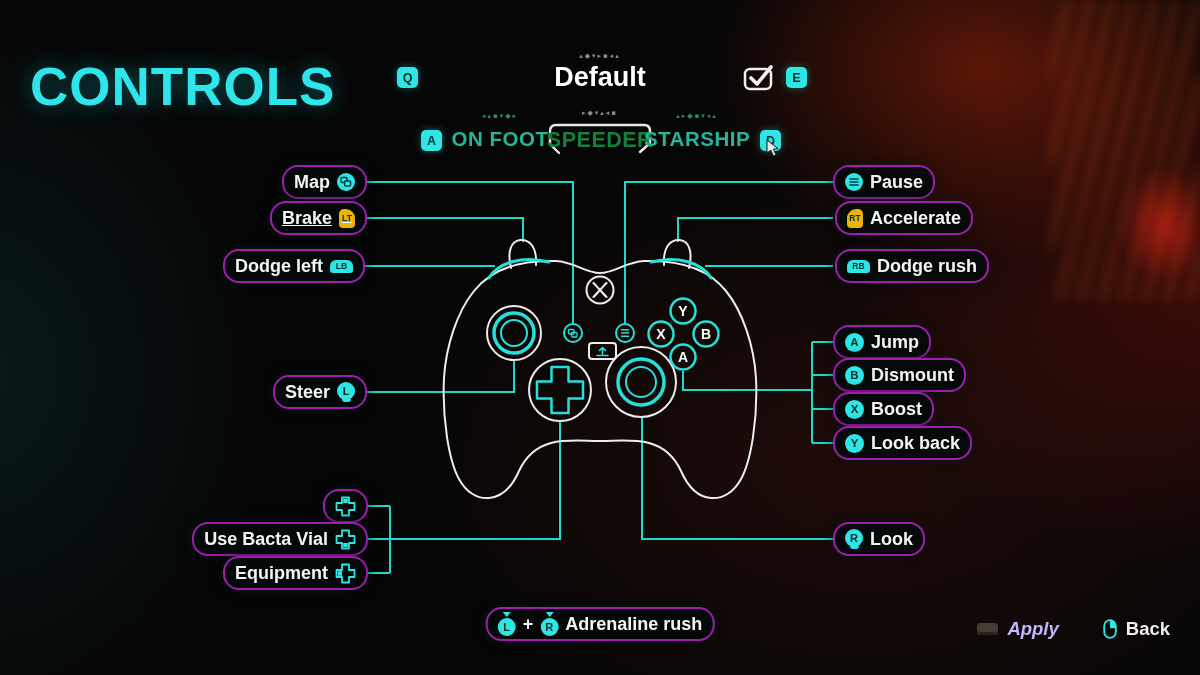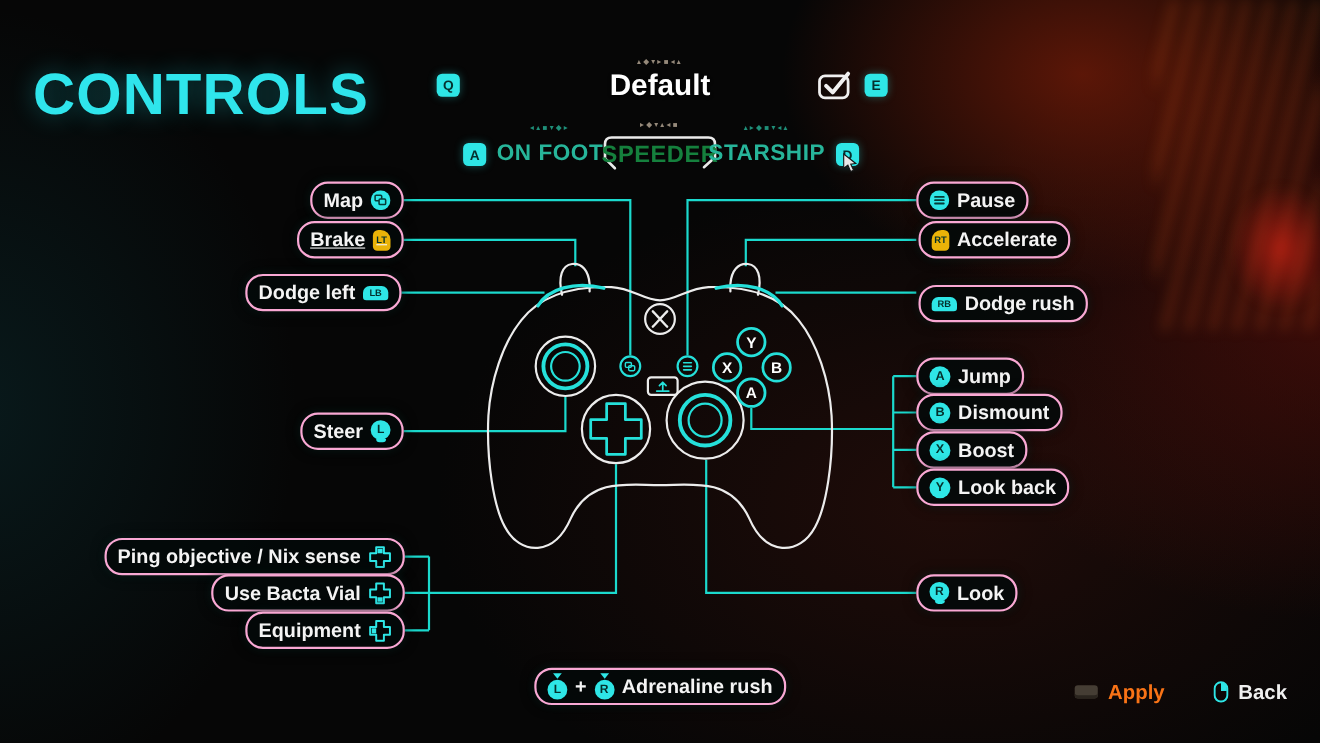--- a/index.html
+++ b/index.html
@@ -59,21 +59,21 @@
     font-size:20.5px;font-weight:800;letter-spacing:0.5px;white-space:nowrap;
     color:#27b59a;cursor:pointer;
   }
   .tab.active{color:#15803d;font-size:21.5px;}
   
   .lbl{
     position:absolute;transform:translateY(-50%);
     height:30px;display:flex;align-items:center;gap:7px;
     padding:0 10px;white-space:nowrap;
     background:rgba(3,9,9,0.88);
-    border:2px solid #f9a8d4;border-radius:16px;
+    border:2px solid #a21caf;border-radius:16px;
     box-shadow:0 0 12px rgba(0,0,0,0.65), 0 0 9px rgba(40,200,180,0.14);
     font-size:18px;font-weight:600;color:#f4f4f4;
   }
   .face-ic{
     width:19px;height:19px;border-radius:50%;background:#2ee6e6;
     color:#04302c;font-weight:800;font-size:11.5px;
     display:flex;align-items:center;justify-content:center;flex:none;
   }
   .trig-ic{
     width:16px;height:19px;border-radius:5px 9px 4px 4px;background:#eab308;
@@ -95,21 +95,21 @@
   .press-tri{
     width:0;height:0;border-left:4.5px solid transparent;border-right:4.5px solid transparent;
     border-top:5px solid #2ee6e6;margin-bottom:1.5px;
   }
   
   .footer{
     right:30px;top:618px;display:flex;align-items:center;gap:44px;
     font-size:18.5px;font-weight:600;
   }
   .footer .hint{display:flex;align-items:center;gap:9px;}
-  .apply-label{color:#f97316;}
+  .apply-label{color:#c4b5fd;font-style:italic;}
   .back-label{color:#f0f0f0;}
   .applykey{
     width:21px;height:12px;border-radius:3px;background:#453d34;
     box-shadow:inset 0 -3px 0 #2a241e;flex:none;
   }
   svg{display:block;}
 </style>
 </head>
 <body>
 
@@ -235,21 +235,20 @@
 
 <div class="lbl" style="top:392px;right:833px;">
   <span>Steer</span>
   <span class="stick-ic">
     <span class="stick-circ">L</span>
     <span class="stick-stem"></span>
   </span>
 </div>
 
 <div class="lbl" style="top:506px;right:832px;">
-  <span>Ping objective / Nix sense</span>
   <svg width="21" height="21" viewBox="0 0 21 21">
     <path d="M 7 1.5 H 14 V 7 H 19.5 V 14 H 14 V 19.5 H 7 V 14 H 1.5 V 7 H 7 Z" fill="none" stroke="#2ee6e6" stroke-width="1.8" stroke-linejoin="round"></path>
     <rect x="8.2" y="3" width="4.6" height="4" fill="#2ee6e6"></rect>
   </svg>
 </div>
 
 <div class="lbl" style="top:539px;right:832px;">
   <span>Use Bacta Vial</span>
   <svg width="21" height="21" viewBox="0 0 21 21">
     <path d="M 7 1.5 H 14 V 7 H 19.5 V 14 H 14 V 19.5 H 7 V 14 H 1.5 V 7 H 7 Z" fill="none" stroke="#2ee6e6" stroke-width="1.8" stroke-linejoin="round"></path>
@@ -273,21 +272,21 @@
   <span>Pause</span>
 </div>
 
 <div class="lbl" style="top:218px;left:835px;">
   <span class="trig-ic" style="border-radius:9px 5px 4px 4px;">
       <span>RT</span>
     </span>
   <span>Accelerate</span>
 </div>
 
-<div class="lbl" style="top:276px;left:835px;">
+<div class="lbl" style="top:266px;left:835px;">
   <span class="bump-ic">
       <span>RB</span>
     </span>
   <span>Dodge rush</span>
 </div>
 
 <div class="lbl" style="top:342px;left:833px;">
   <span class="face-ic">
       <span>A</span>
     </span>

